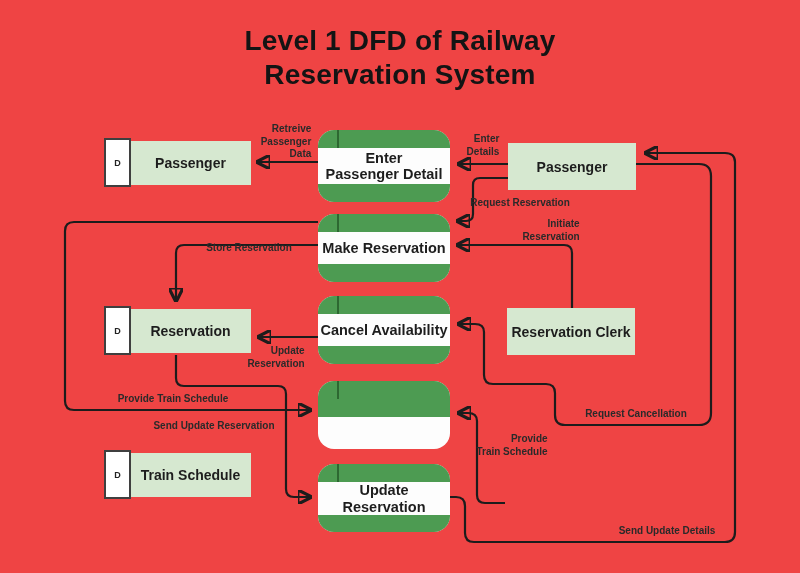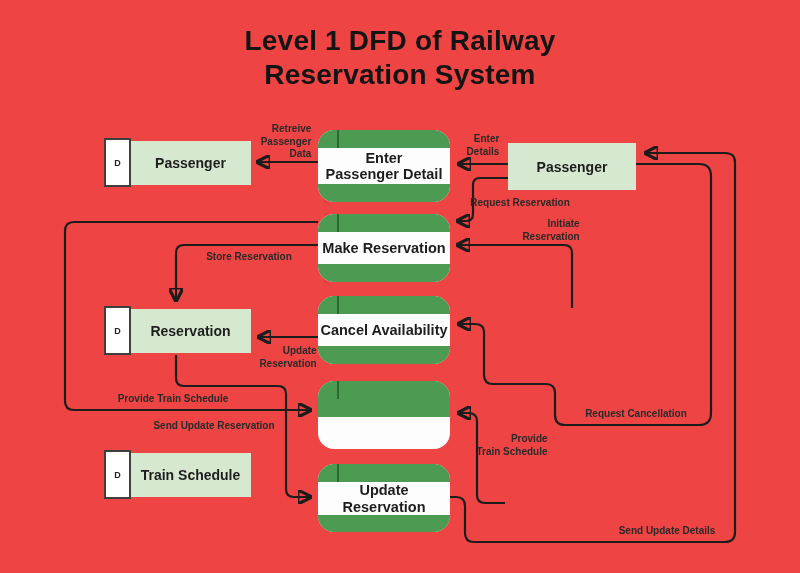--- a/index.html
+++ b/index.html
@@ -115,31 +115,32 @@
   <div class="store" style="left:104px;top:306px">
     <div class="d-box">D</div>
     <div class="store-label">Reservation</div>
   </div>
   <div class="store" style="left:104px;top:450px">
     <div class="d-box">D</div>
     <div class="store-label">Train Schedule</div>
   </div>
 
   <div class="entity" style="left:508px;top:143px">Passenger</div>
+  <div class="entity" style="left:507px;top:308px">Reservation Clerk</div>
 
   <div class="flow-label" style="left:286px;top:123px">Retreive
 Passenger
 Data</div>
   <div class="flow-label" style="left:483px;top:133px">Enter
 Details</div>
   <div class="flow-label" style="left:520px;top:197px">Request Reservation</div>
   <div class="flow-label" style="left:551px;top:218px">Initiate
 Reservation</div>
-  <div class="flow-label" style="left:249px;top:251px">Store Reservation</div>
-  <div class="flow-label" style="left:288px;top:345px">Update
+  <div class="flow-label" style="left:249px;top:242px">Store Reservation</div>
+  <div class="flow-label" style="left:276px;top:345px">Update
 Reservation</div>
   <div class="flow-label" style="left:173px;top:393px">Provide Train Schedule</div>
   <div class="flow-label" style="left:214px;top:420px">Send Update Reservation</div>
   <div class="flow-label" style="left:636px;top:408px">Request Cancellation</div>
   <div class="flow-label" style="left:512px;top:433px">Provide
 Train Schedule</div>
   <div class="flow-label" style="left:667px;top:525px">Send Update Details</div>
 
 </div>
 

